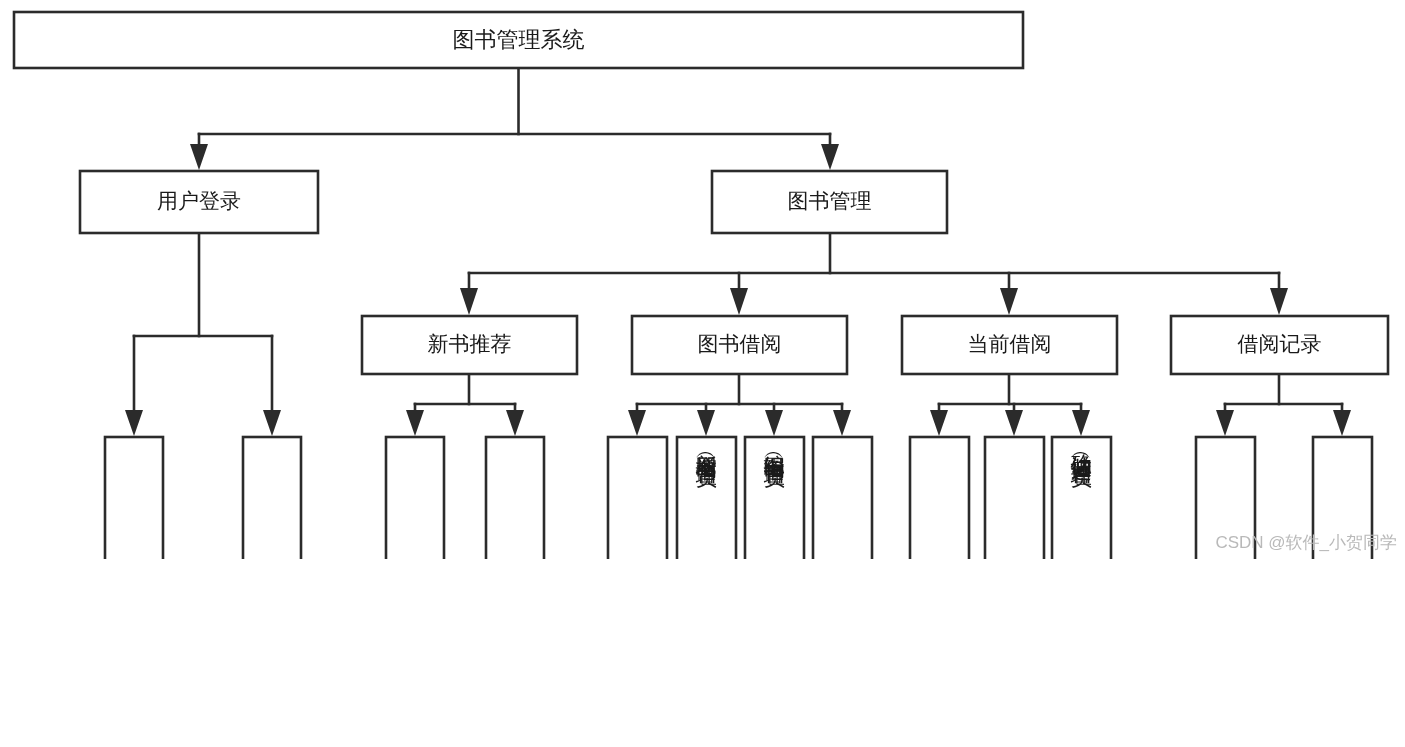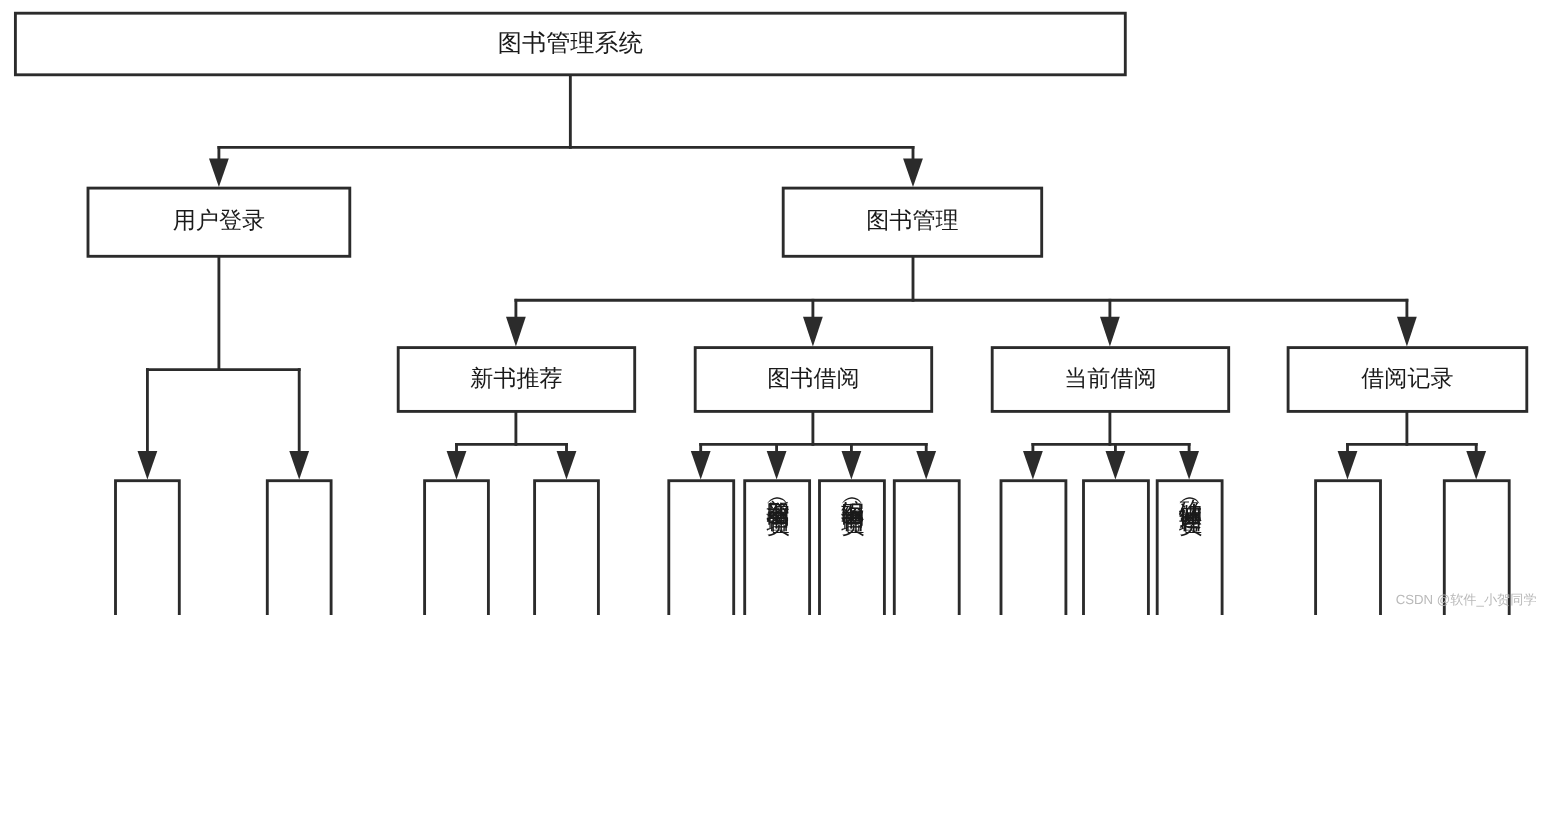--- a/index.html
+++ b/index.html
@@ -69,21 +69,21 @@
     letter-spacing: 2px;
     color: #1a1a1a;
     white-space: nowrap;
     text-align: center;
   }
   #watermark {
     position: absolute;
     right: 8px;
     bottom: 5px;
     font-family: "Liberation Sans", "DejaVu Sans", sans-serif;
-    font-size: 12px;
+    font-size: 17px;
     color: #b9b9b9;
     white-space: nowrap;
     user-select: none;
   }
 </style>
 </head>
 <body>
 
 <div id="stage">
 

